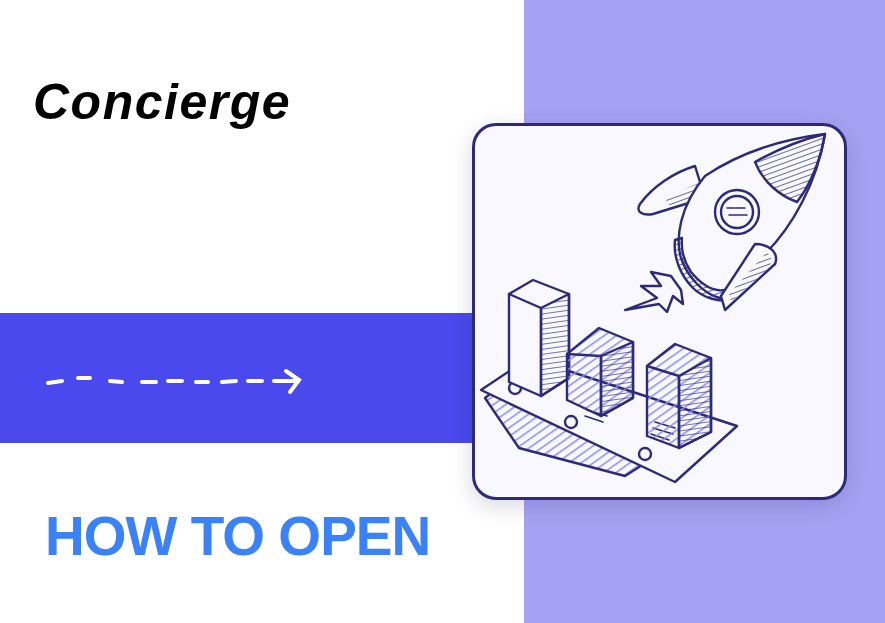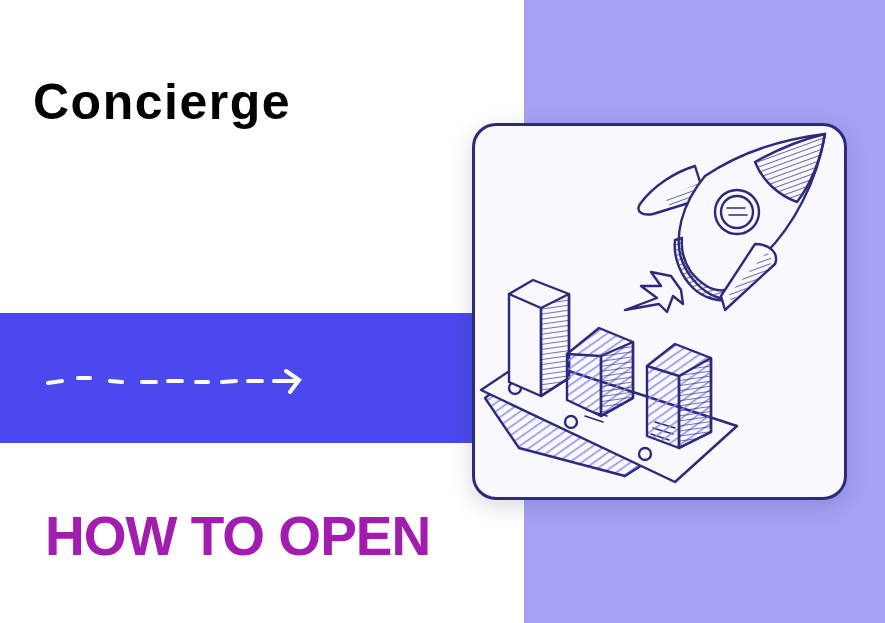--- a/index.html
+++ b/index.html
@@ -15,25 +15,25 @@
   .band {
     position: absolute; left: 0; top: 313px; width: 480px; height: 130px;
     background: #4949ED;
   }
   .arrow { position: absolute; left: 44px; top: 366px; width: 262px; height: 30px; }
   .title {
     position: absolute; left: 33px; top: 72px; margin: 0;
     font-size: 50px; line-height: 60px; font-weight: bold; color: #000;
     letter-spacing: 1.5px;
   }
-  .title span { display: block; }
+  .title span { display: block; font-style: italic; }
   .title .l2 { margin-top: 0px; }
   .subtitle {
     position: absolute; left: 45px; top: 505px; margin: 0;
-    font-size: 55px; line-height: 62px; font-weight: bold; color: #a21caf;
+    font-size: 55px; line-height: 62px; font-weight: bold; color: #3b82f6;
     letter-spacing: -1px;
   }
   .card {
     position: absolute; left: 472px; top: 123px; width: 369px; height: 371px;
     border: 3px solid #2E2A7A; border-radius: 24px;
     background: #F8F8FE;
     box-shadow: 0 6px 22px rgba(40,40,90,0.18);
     overflow: hidden;
   }
   .card svg { position: absolute; left: 0; top: 0; }

